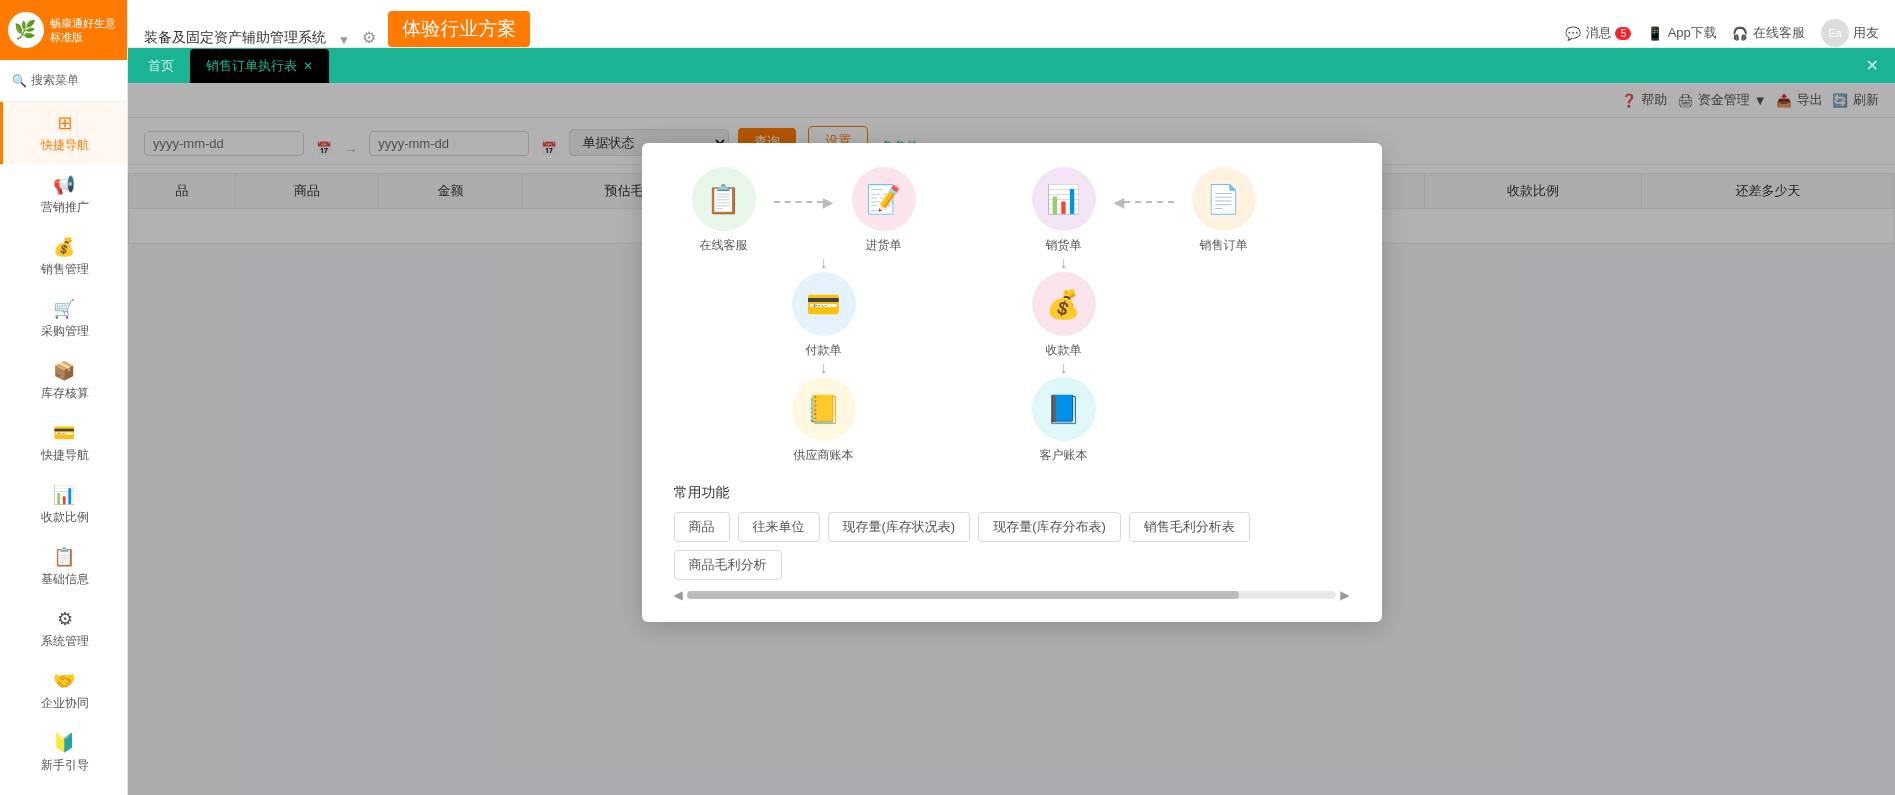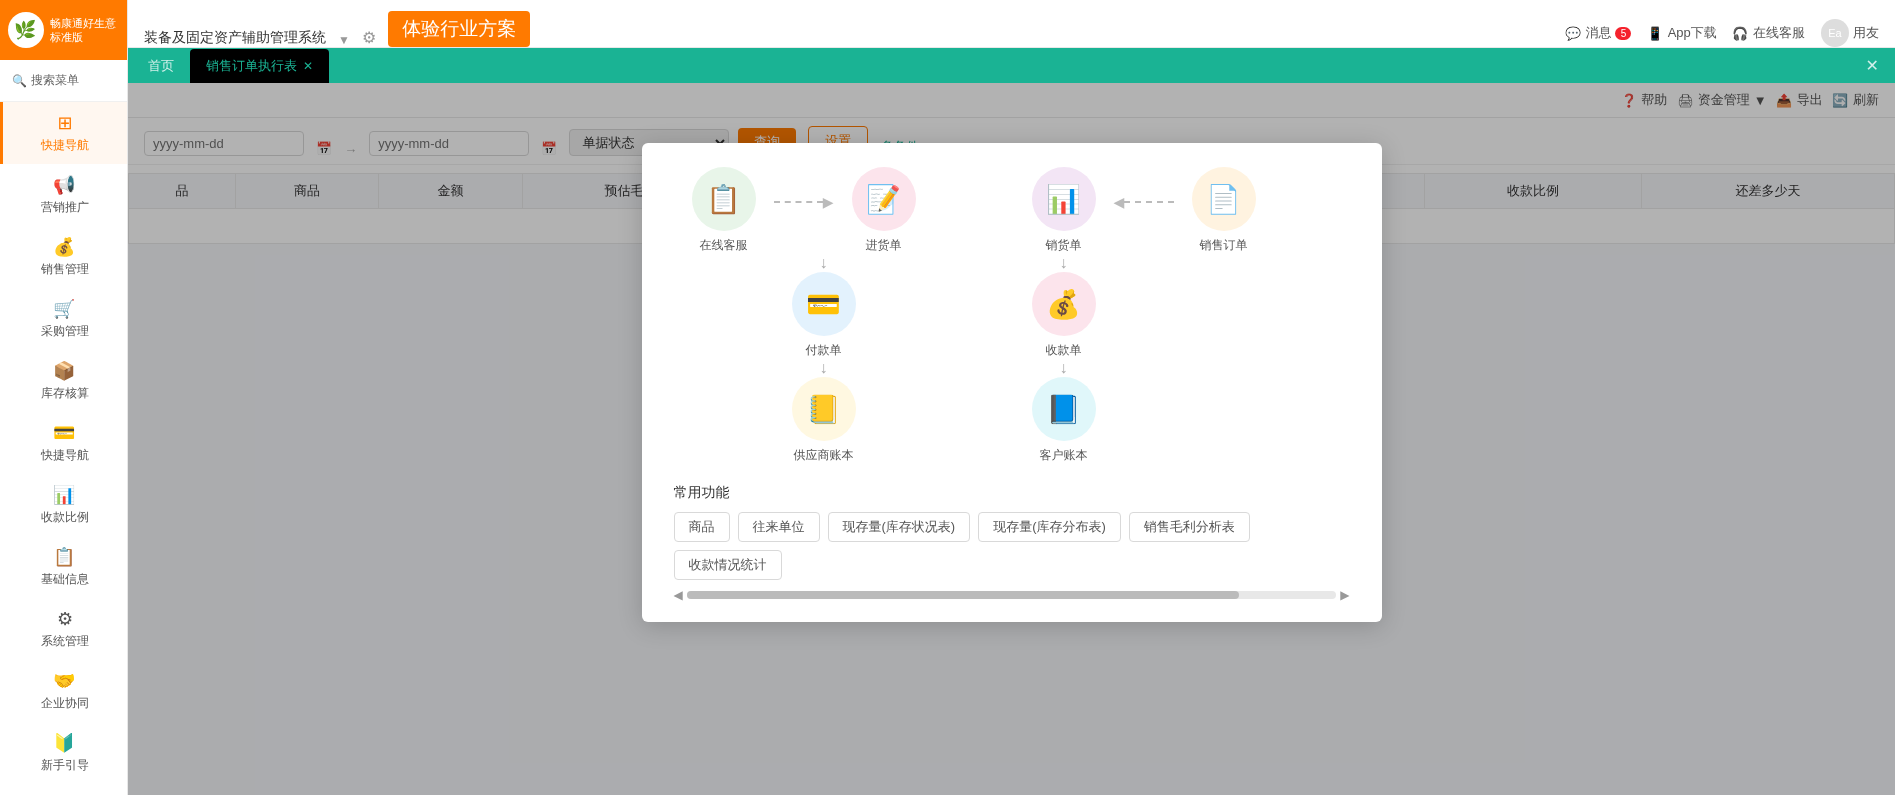--- a/index.html
+++ b/index.html
@@ -677,21 +677,21 @@
         </div>
 
         <div class="common-functions">
           <div class="cf-title">常用功能</div>
           <div class="cf-buttons">
             <button class="cf-btn">商品</button>
             <button class="cf-btn">往来单位</button>
             <button class="cf-btn">现存量(库存状况表)</button>
             <button class="cf-btn">现存量(库存分布表)</button>
             <button class="cf-btn">销售毛利分析表</button>
-            <button class="cf-btn">收款情况统计</button>
+            <button class="cf-btn">商品毛利分析</button>
           </div>
         </div>
 
         <div class="scrollbar-area">
           <span class="scrollbar-arrow">◀</span>
           <div class="scrollbar-track">
             <div class="scrollbar-thumb"></div>
           </div>
           <span class="scrollbar-arrow">▶</span>
         </div>

